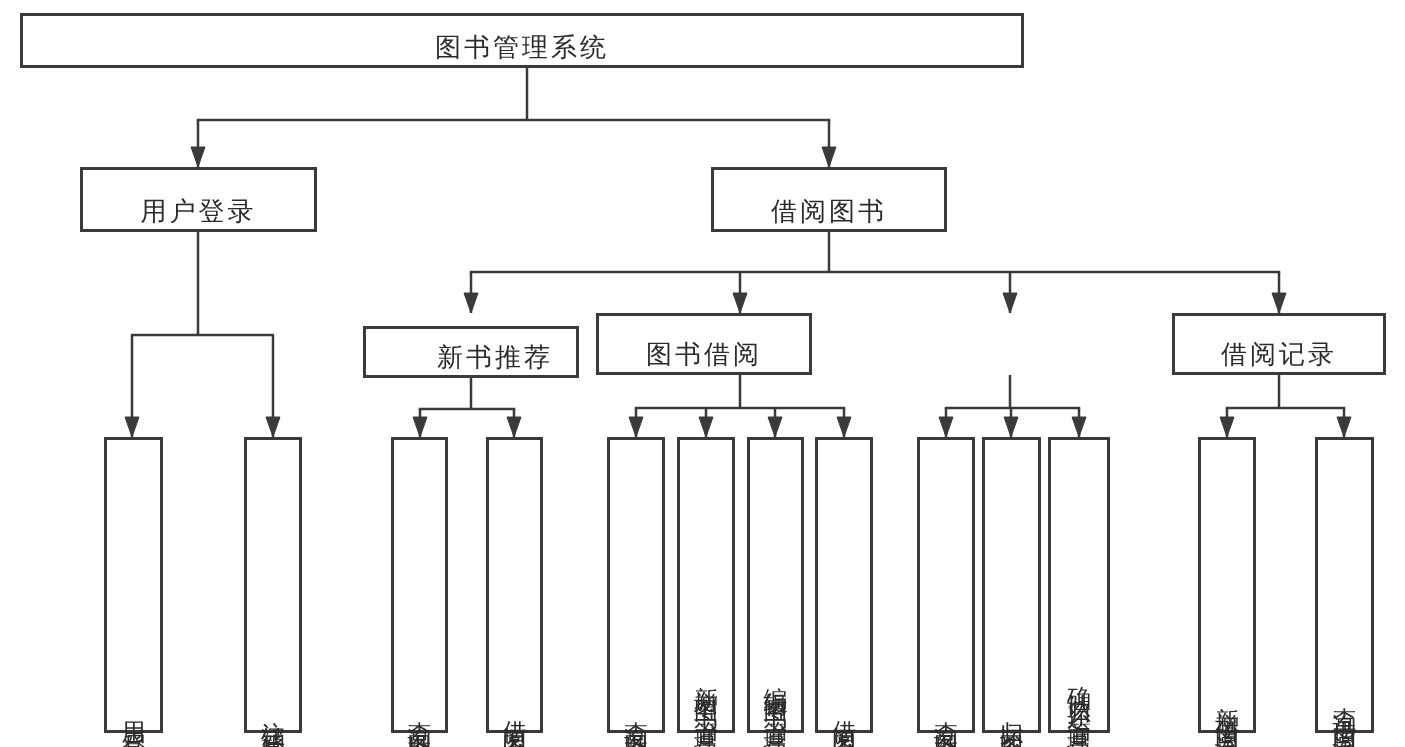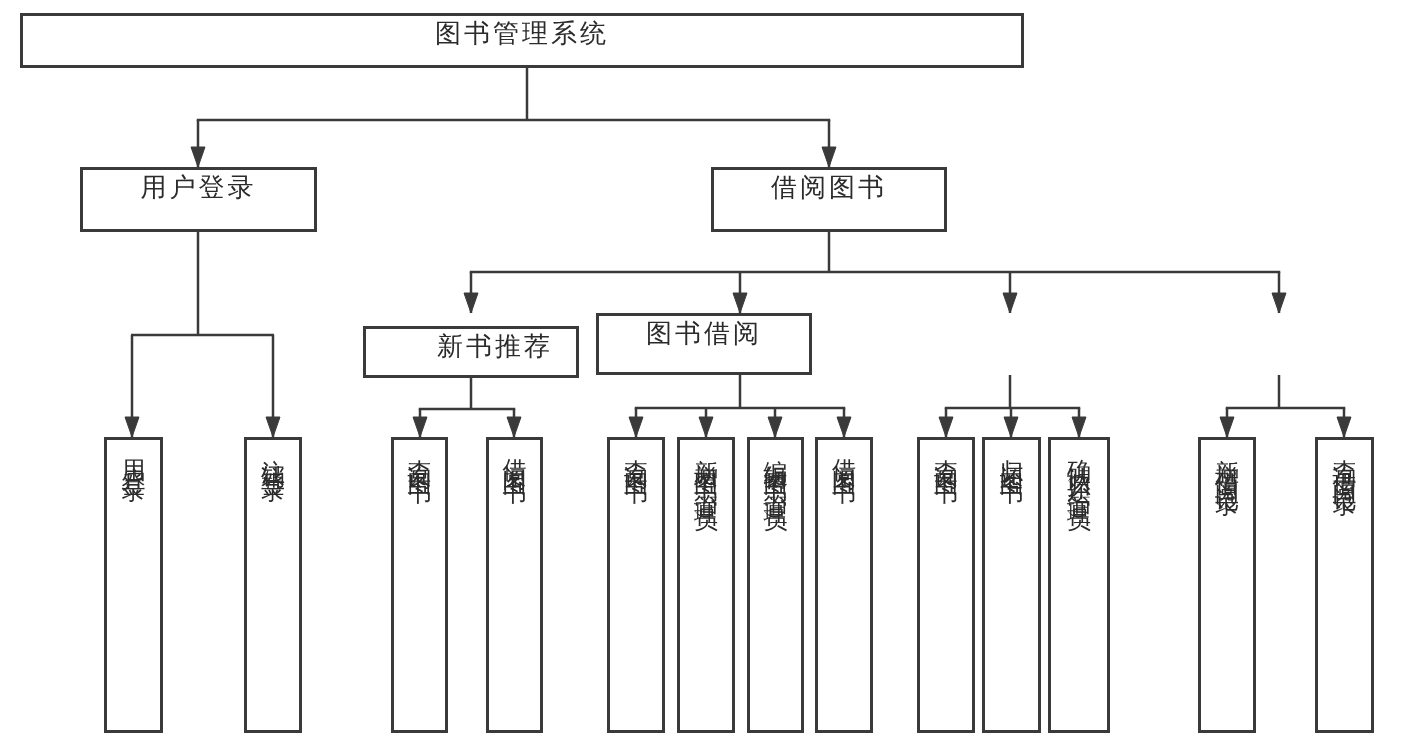--- a/index.html
+++ b/index.html
@@ -20,21 +20,21 @@
     left: 0;
     top: 0;
     z-index: 0;
   }
   .node {
     position: absolute;
     box-sizing: border-box;
     border: 3px solid #3a3a3a;
     background: #ffffff;
     display: flex;
-    align-items: flex-start;
+    align-items: flex-end;
     justify-content: center;
     color: #2b2b2b;
     z-index: 1;
   }
   .hnode {
     font-size: 26px;
     letter-spacing: 3px;
     white-space: nowrap;
   }
   .root  { left: 20px;  top: 13px;  width: 1004px; height: 55px; }
@@ -147,20 +147,23 @@
   <div class="node hnode n-bm">
     <span>借阅图书</span>
   </div>
 
   <div class="node hnode n-l3a">
     <span>新书推荐</span>
   </div>
   <div class="node hnode n-l3b">
     <span>图书借阅</span>
   </div>
+  <div class="node hnode n-l3d">
+    <span>借阅记录</span>
+  </div>
 
   <div class="node leaf lf1">
     <span class="vtext">用户登录</span>
   </div>
   <div class="node leaf lf2">
     <span class="vtext">注销登录</span>
   </div>
 
   <div class="node leaf lf3">
     <span class="vtext">查询图书</span>

